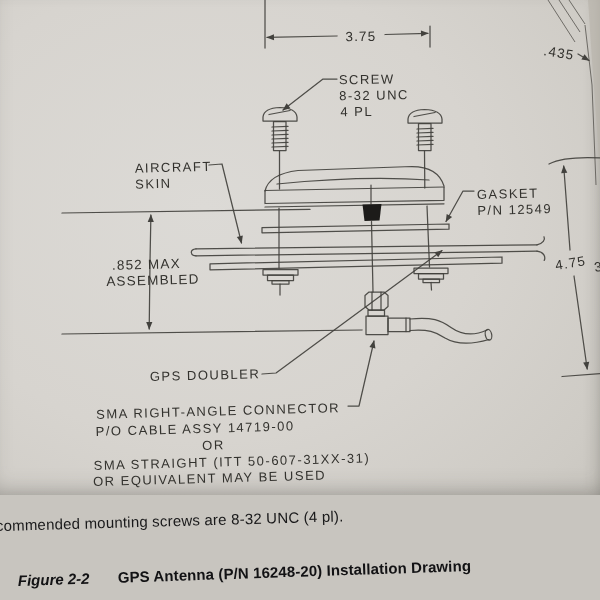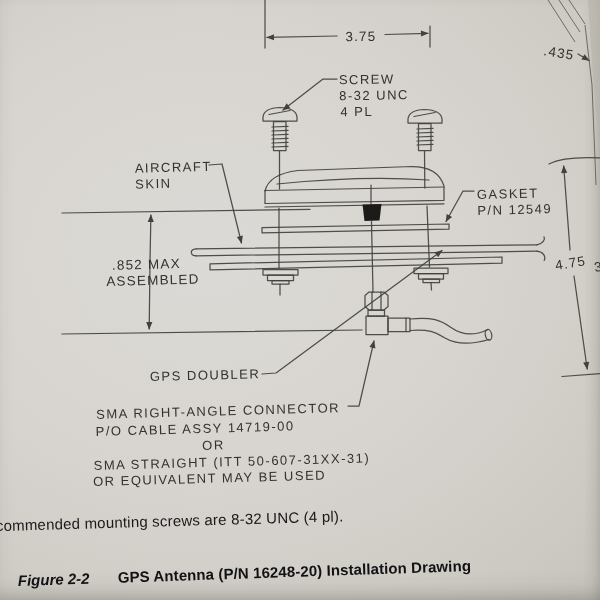--- a/index.html
+++ b/index.html
@@ -2,21 +2,21 @@
 <html><head>
 <meta charset="utf-8">
 <style>
   html,body{margin:0;padding:0;}
   body{
     width:600px;height:600px;overflow:hidden;
     background:#c8c5bf;
     font-family:"Liberation Sans", sans-serif;
   }
   .page{
-    position:relative;width:600px;height:600px;
+    position:relative;width:600px;height:495px;
     background:
       radial-gradient(ellipse 620px 520px at 34% 42%, #dcdad6 0%, #d7d4cf 45%, #cecbc5 75%, #c3c0b9 100%);
     box-shadow: inset 0 -14px 22px -12px rgba(60,58,52,.35), inset -10px 0 18px -12px rgba(60,58,52,.3);
     text-align: center;
   }
   svg{position:absolute;left:0;top:0;}
   .ln{stroke:#42413d;stroke-width:1.25;fill:none;stroke-linecap:round;stroke-linejoin:round;stroke-opacity:.92;}
   .thin{stroke:#55534d;stroke-width:1;fill:none;stroke-opacity:.8;}
   .cad{font-family:"Liberation Sans",sans-serif;font-size:13px;letter-spacing:1.5px;fill:#33322e;}
   .dim{font-family:"Liberation Sans",sans-serif;font-size:13.5px;letter-spacing:1.2px;fill:#33322e;}

